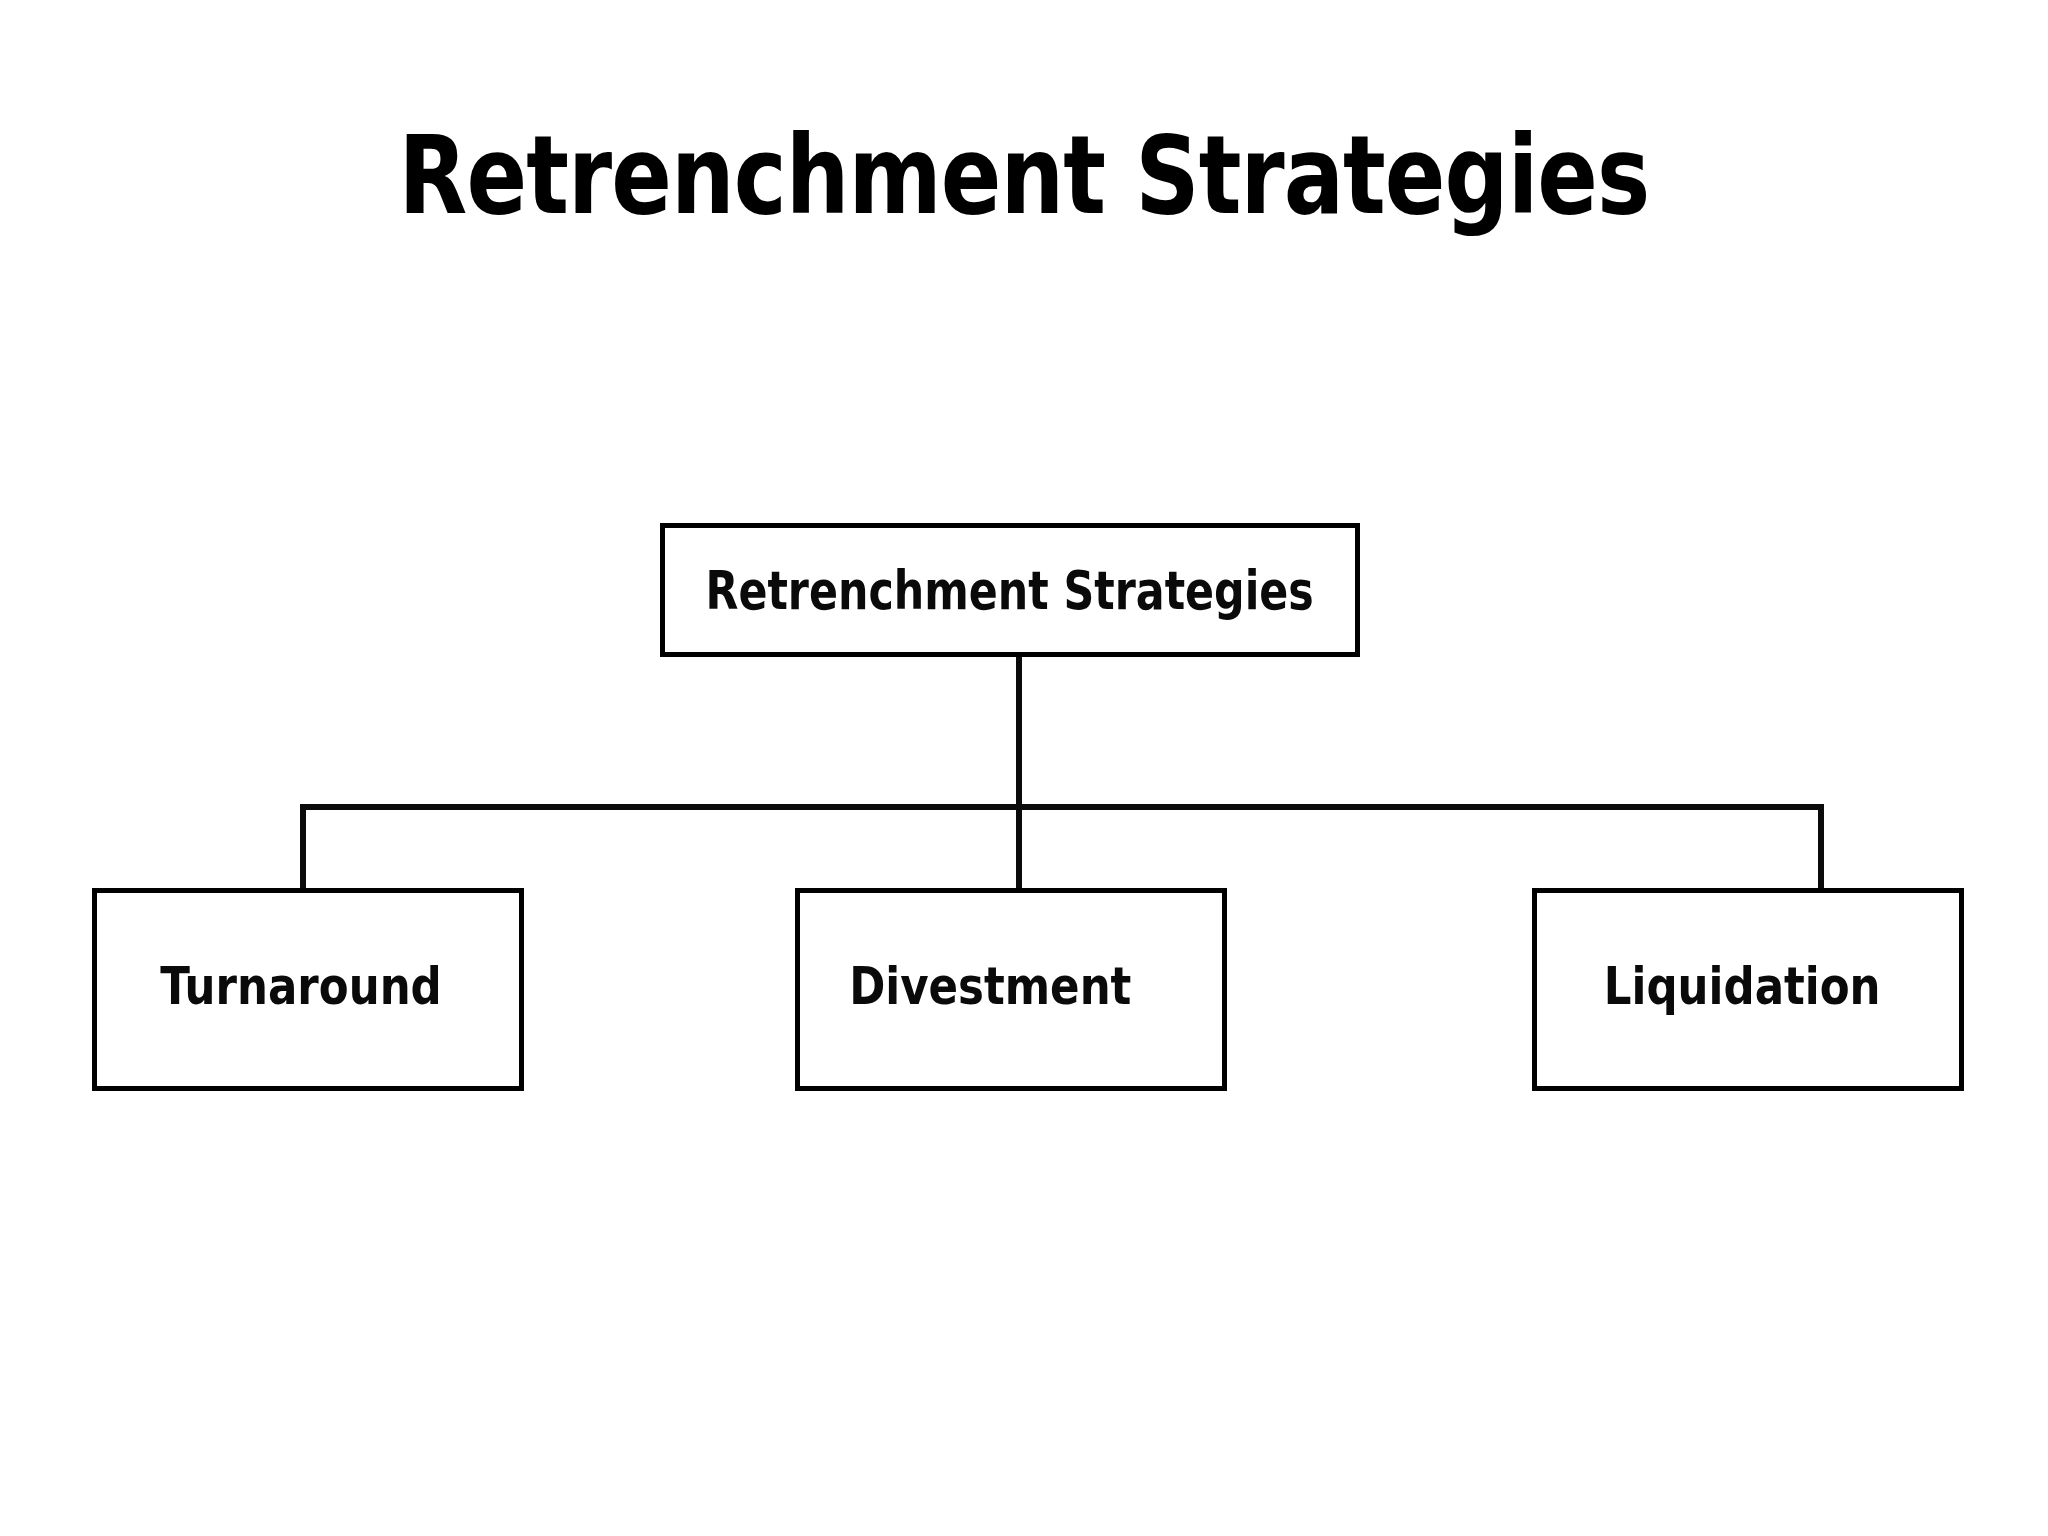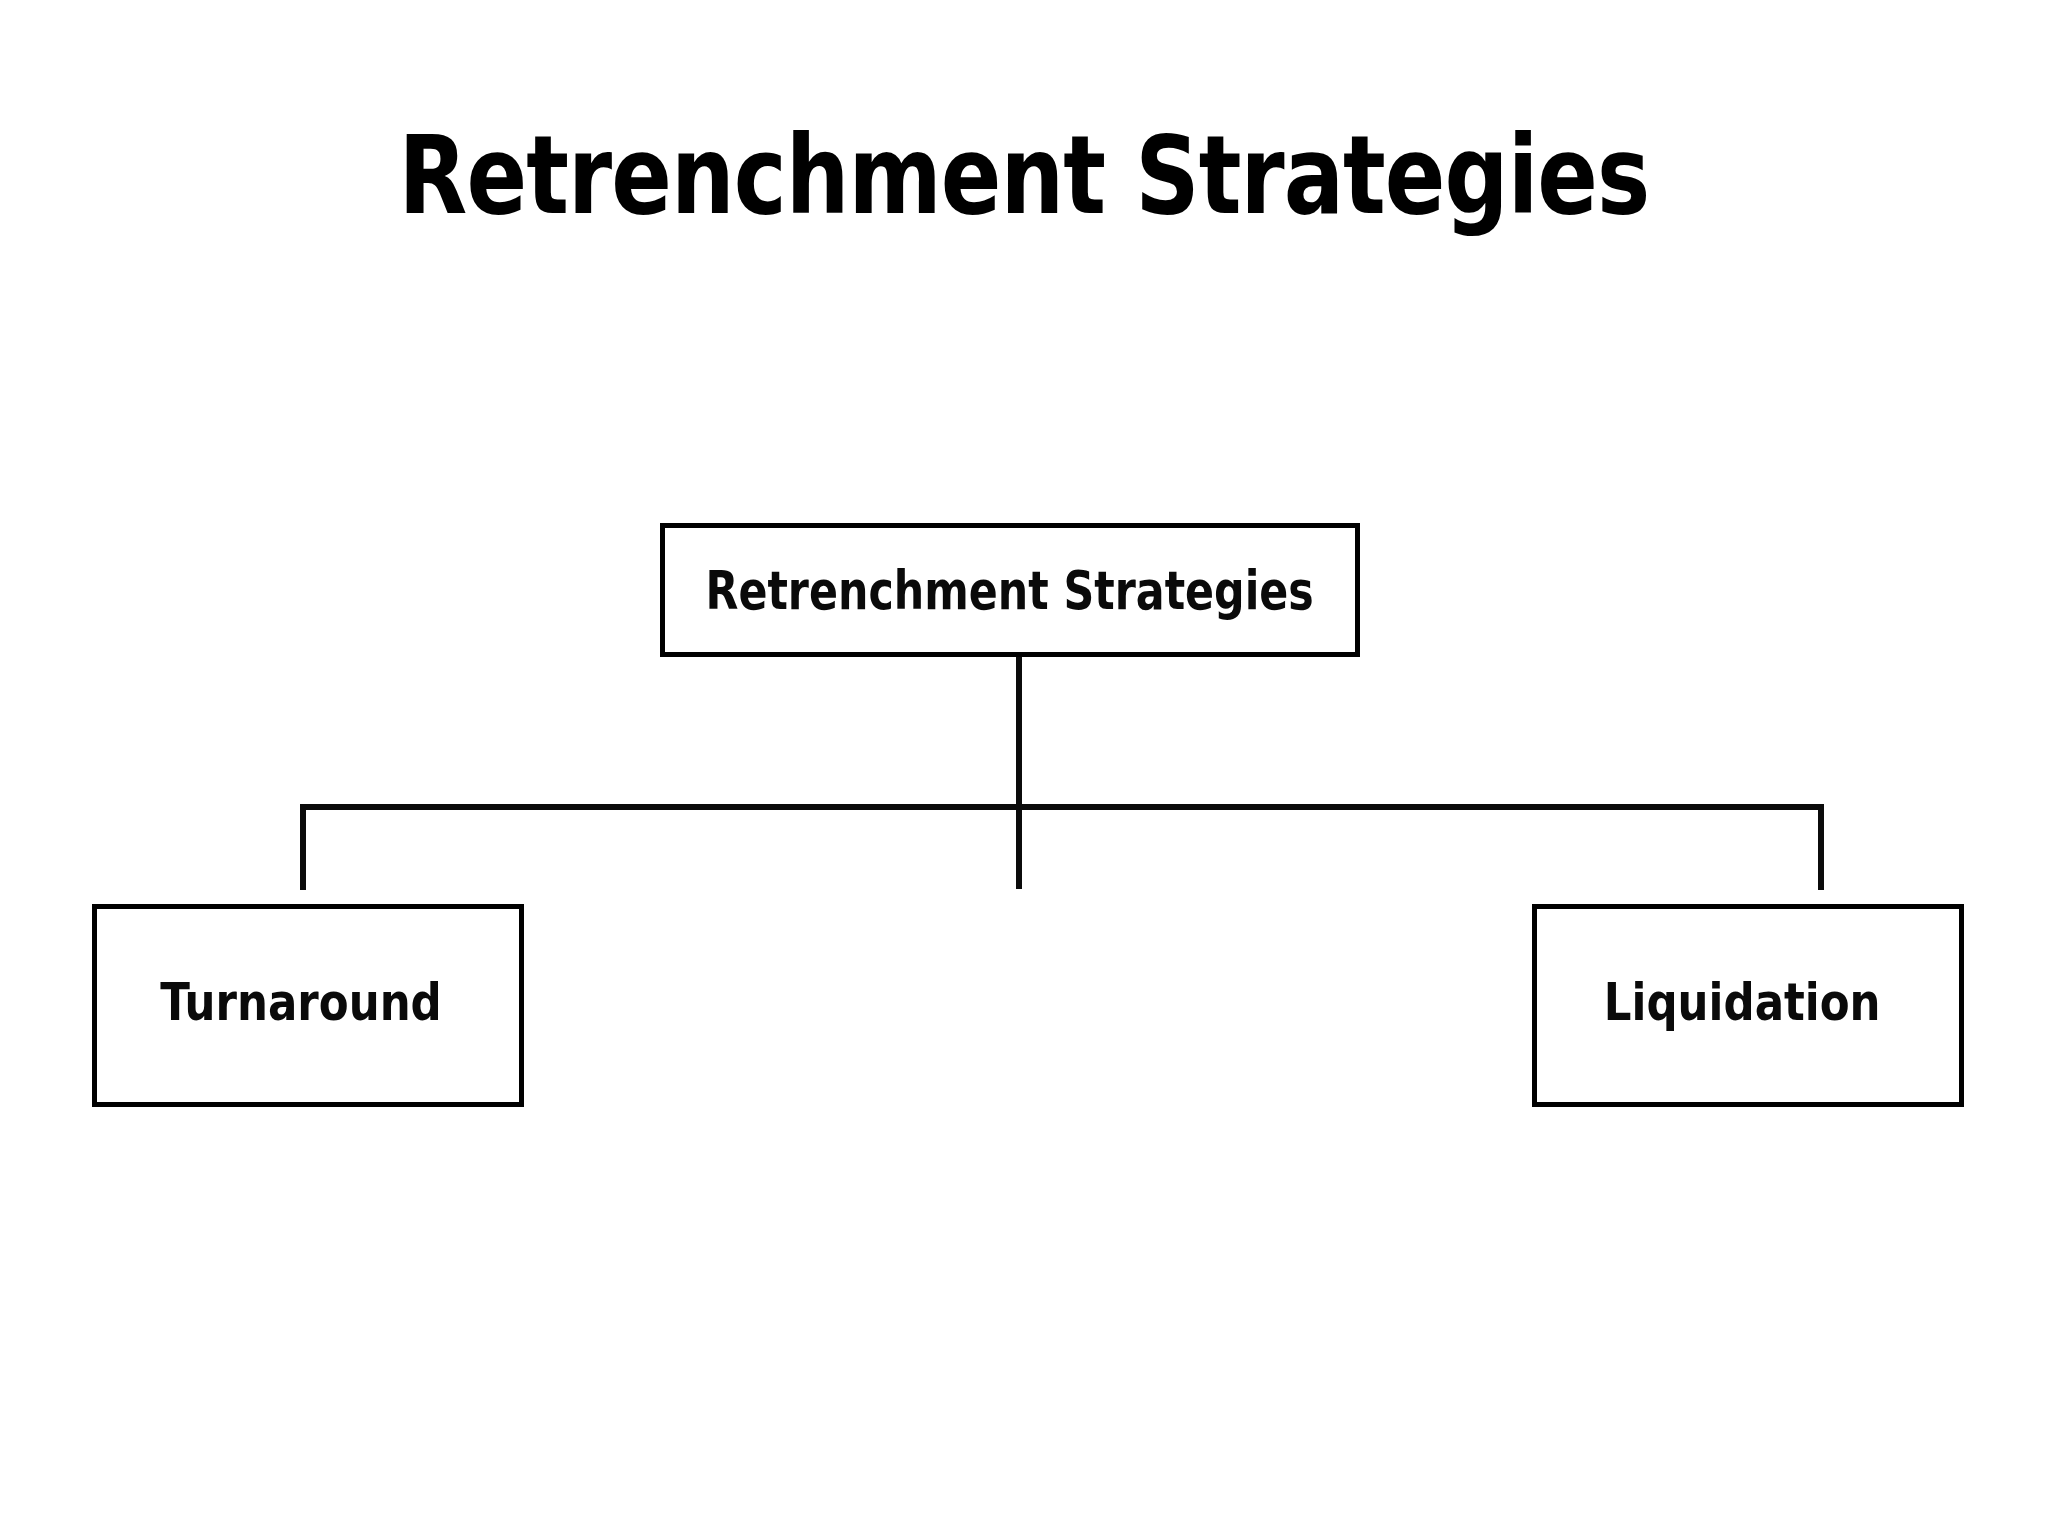--- a/index.html
+++ b/index.html
@@ -76,21 +76,20 @@
     font-size: 54px;
     transform: scaleX(0.88);
     transform-origin: 50% 50%;
   }
 
   
   .node-child {
     width: 432px;
     height: 203px;
     top: 888px;
-    margin-top: 16px;
   }
   #node-turnaround { left: 92px; }
   #node-divestment { left: 795px; }
   #node-liquidation { left: 1532px; }
 
   .node-child .node-label {
     font-size: 52px;
     transform: scaleX(0.93) translateY(-4px);
     transform-origin: 50% 50%;
   }
@@ -148,19 +147,22 @@
     <div class="connector" id="conn-drop-right"></div>
 
     <div class="node-box" id="node-root">
       <span class="node-label">Retrenchment Strategies</span>
     </div>
 
     <div class="node-box node-child" id="node-turnaround">
       <span class="node-label">Turnaround</span>
     </div>
 
+    <div class="node-box node-child" id="node-divestment">
+      <span class="node-label">Divestment</span>
+    </div>
 
     <div class="node-box node-child" id="node-liquidation">
       <span class="node-label">Liquidation</span>
     </div>
 
   </div>
 </div>
 
 </body></html>

